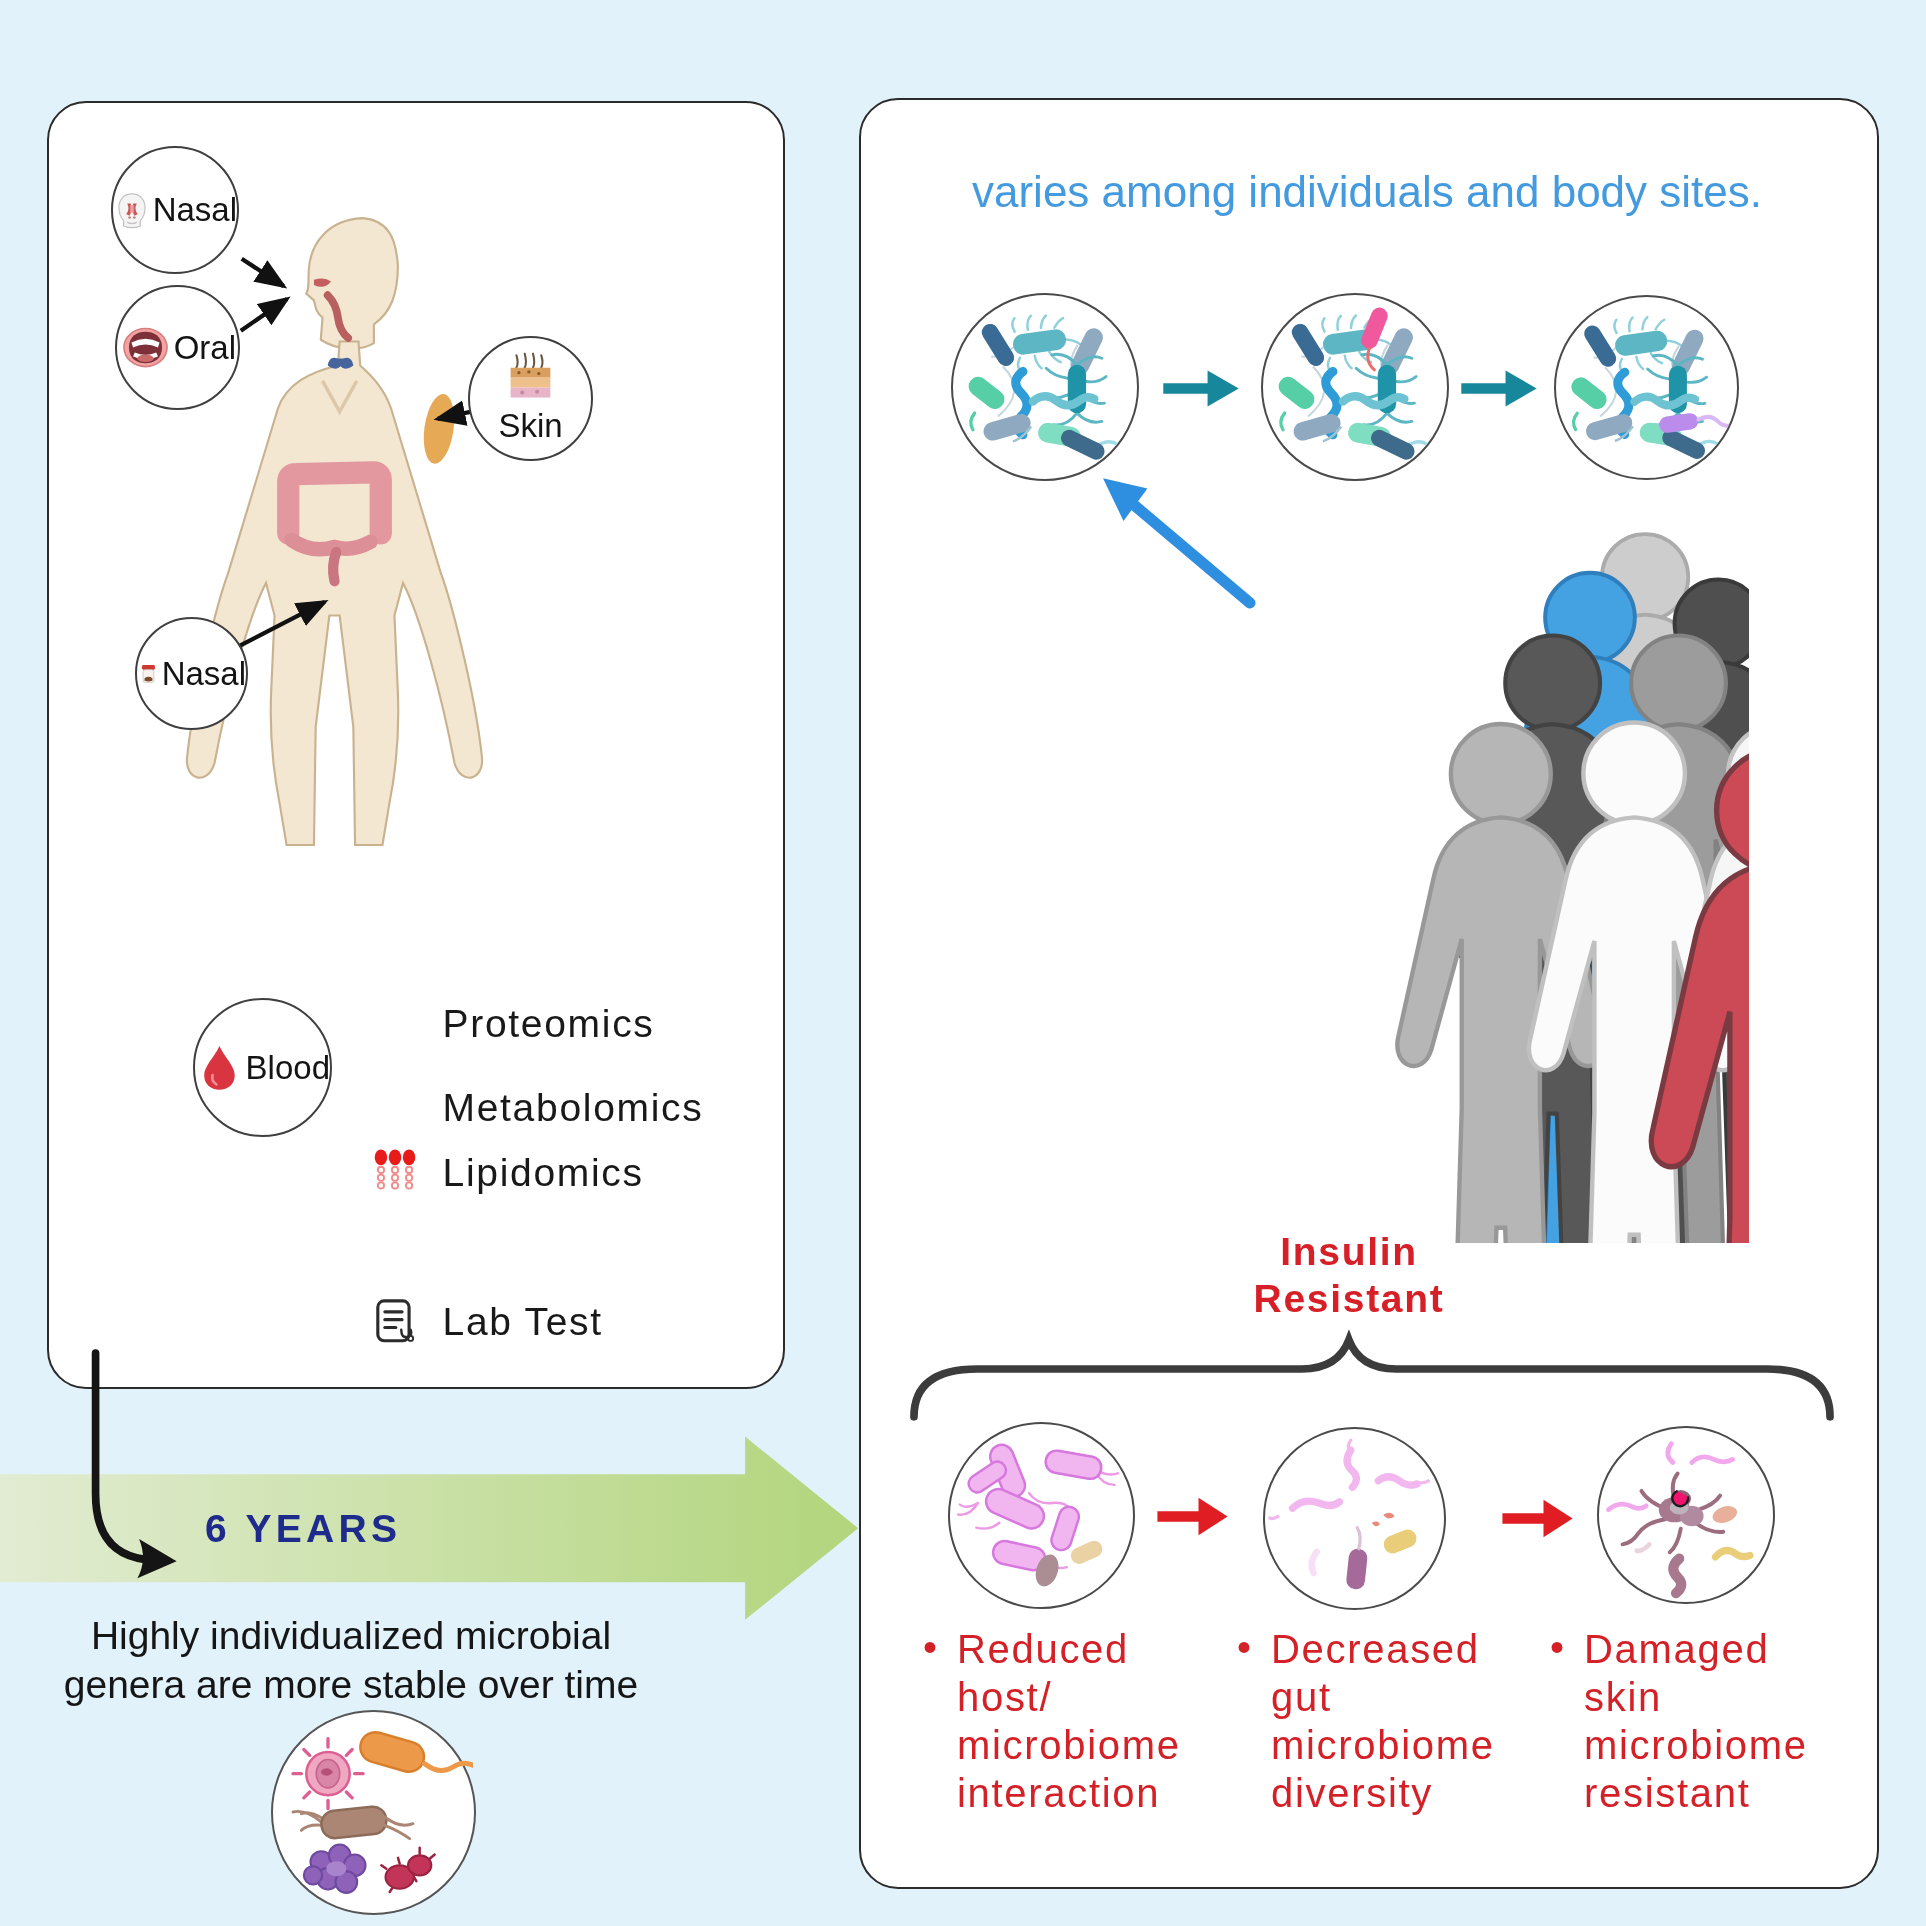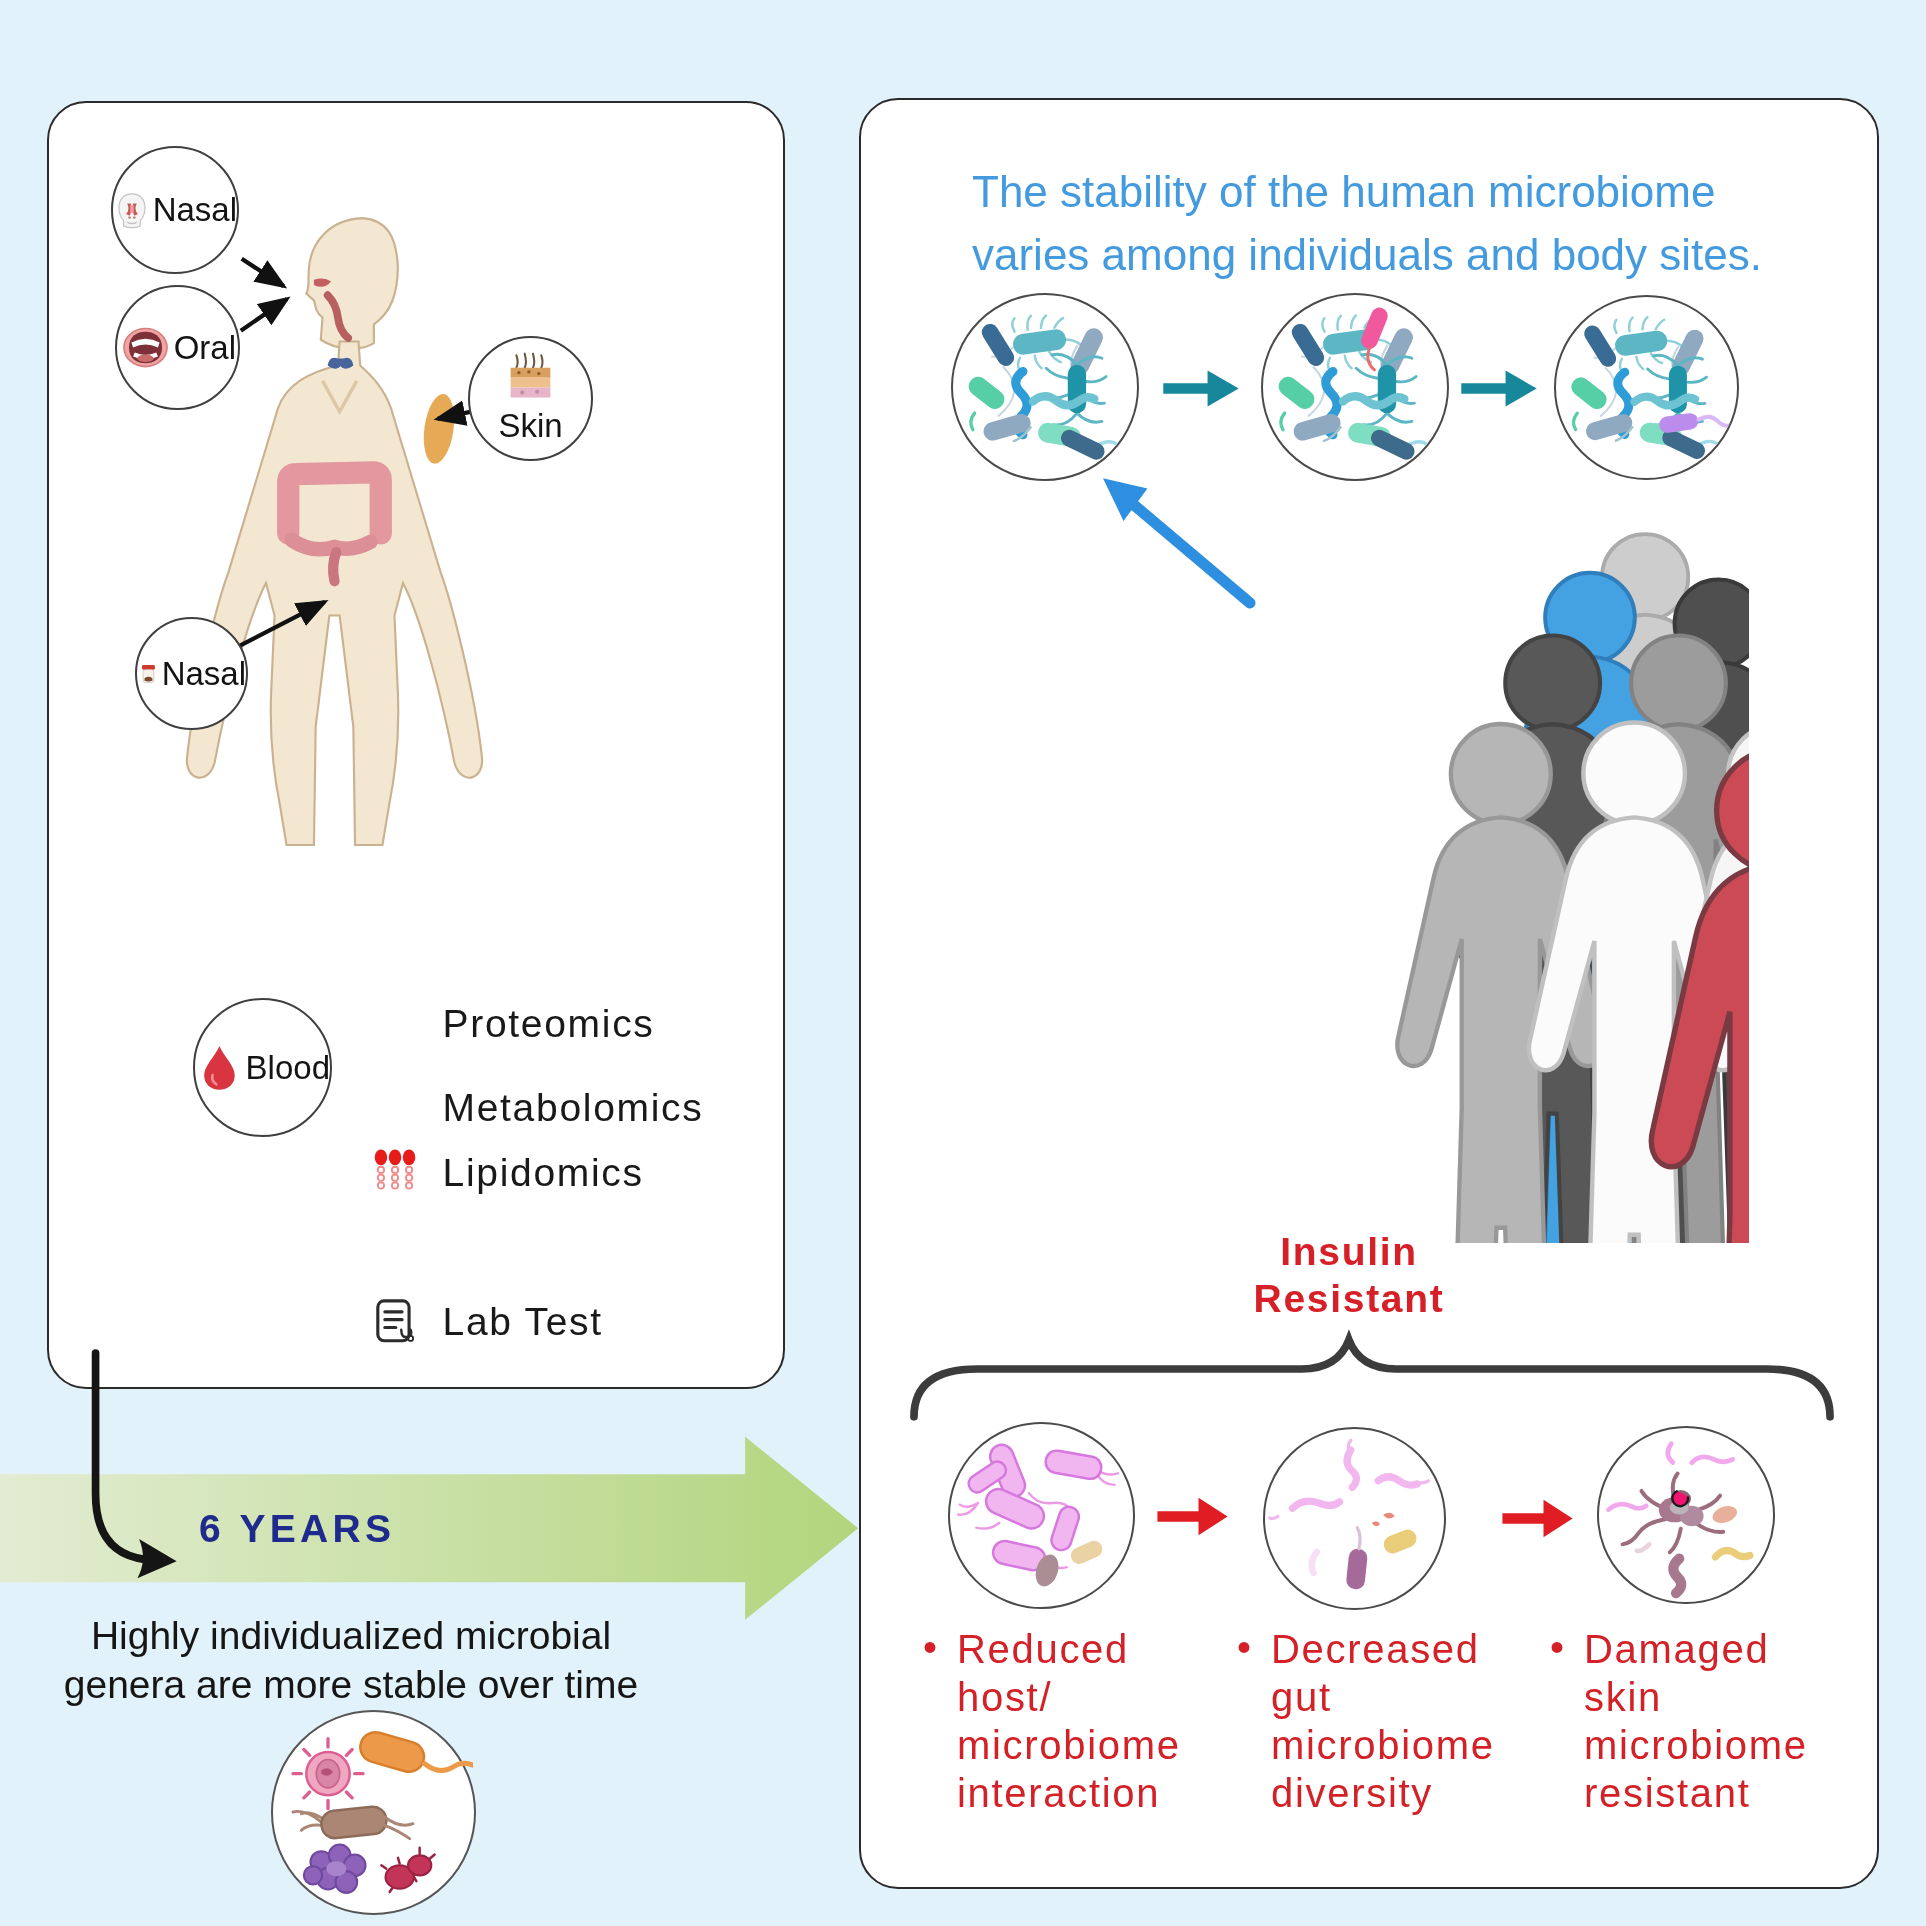--- a/index.html
+++ b/index.html
@@ -19,21 +19,21 @@
   #c-nasal{left:62px;top:43px;width:128px;height:128px;}
   #c-oral{left:66px;top:182px;width:125px;height:125px;}
   #c-skin{left:419px;top:233px;width:125px;height:125px;flex-direction:column;}
   #c-stool{left:86px;top:514px;width:113px;height:113px;}
   #c-blood{left:144px;top:895px;width:139px;height:139px;}
   .omics-row{position:absolute;left:318px;height:62px;display:flex;align-items:center;gap:20.5px;}
   .omics-icon{width:55px;height:55px;flex:0 0 55px;display:flex;align-items:center;justify-content:center;}
   .omics-label{font-size:39px;color:#191919;letter-spacing:1.7px;white-space:nowrap;}
 
   
-  .six-years{left:199px;top:1507px;font-size:39px;font-weight:bold;color:#1e2b8c;letter-spacing:4.3px;}
+  .six-years{left:205px;top:1507px;font-size:39px;font-weight:bold;color:#1e2b8c;letter-spacing:4.3px;}
   .caption{left:43px;top:1611px;width:616px;text-align:center;font-size:39px;line-height:49px;color:#161616;}
   .stability-circle{left:271px;top:1710px;width:205px;height:205px;background:#fff;border:2.6px solid #555;border-radius:50%;box-sizing:border-box;}
 
   
   .rp-title{left:111px;top:60px;width:873px;font-size:44px;line-height:63px;color:#449ade;}
   .micro-circle{position:absolute;background:#fff;border:2.6px solid #4a4a4a;border-radius:50%;box-sizing:border-box;overflow:hidden;}
   .insulin{left:317px;top:1128px;width:342px;text-align:center;font-size:39px;font-weight:bold;color:#d61f26;letter-spacing:1.7px;line-height:47px;}
   .bullet-col{position:absolute;font-size:40px;line-height:48px;color:#d42127;letter-spacing:1.7px;padding-left:34px;box-sizing:border-box;}
   .bullet-dot{position:absolute;left:0;top:-1.7px;}
   .bullet-line{white-space:nowrap;}
@@ -376,21 +376,20 @@
 
   <div class="abs stability-circle">
     <svg width="200" height="200" viewBox="0 0 240 240">
         <use href="#sym-micro-stability"></use>
       </svg>
   </div>
 
   <div class="panel" id="right-panel">
 
     <div class="abs rp-title">
-      <div>The stability of the human microbiome</div>
       <div>varies among individuals and body sites.</div>
     </div>
 
     <div class="micro-circle" style="left:90px;top:193px;width:188px;height:188px;">
       <svg width="183" height="183" viewBox="0 0 220 220">
           <use href="#sym-micro-teal"></use>
         </svg>
     </div>
     <svg class="abs" style="left:299px;top:263px;" width="82" height="51" viewBox="0 0 100 60">
       <line x1="4" y1="30" x2="62" y2="30" stroke="#17879c" stroke-width="13"></line>

